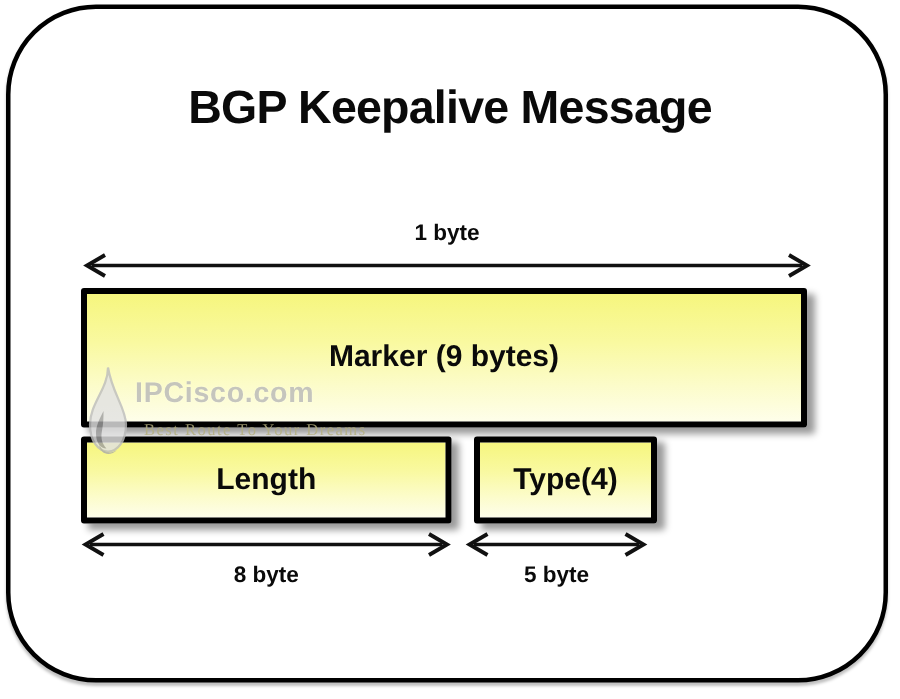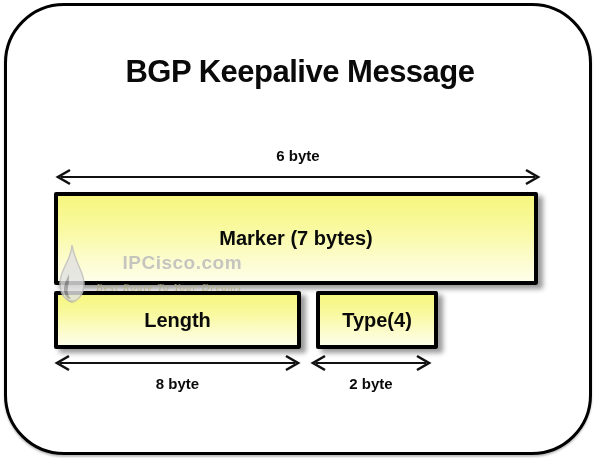--- a/index.html
+++ b/index.html
@@ -72,51 +72,49 @@
   .wm-drop{width:32px;height:60px;flex:0 0 auto;}
   .wm-textcol{margin-left:2px;}
   .wm-name{
     display:block;
     font-size:19px;
     font-weight:bold;
     color:#b9b9b9;
     letter-spacing:0.5px;
     margin-top:8px;
     text-shadow:0 0 1px rgba(255,255,255,0.6);
-    text-align:right;
   }
   .wm-tagline{
     display:block;
     font-family:"Liberation Serif","DejaVu Serif",serif;
-    font-style:italic;
     font-size:11px;
     color:#b3ae7e;
     margin-top:7px;
     margin-left:6px;
     letter-spacing:1px;
   }
 </style>
 </head>
 <body>
 
 <div class="stage">
 
   <div class="frame"></div>
 
   <h1 class="title">BGP Keepalive Message</h1>
 
-  <div class="dim-label lbl-4byte">6 byte</div>
+  <div class="dim-label lbl-4byte">1 byte</div>
   <svg class="arrow arrow-4byte" viewBox="0 0 488 18">
     <line x1="7" y1="9" x2="481" y2="9" stroke="#111" stroke-width="2.2"></line>
     <path d="M16,2 L4,9 L16,16" fill="none" stroke="#111" stroke-width="2.6"></path>
     <path d="M472,2 L484,9 L472,16" fill="none" stroke="#111" stroke-width="2.6"></path>
   </svg>
 
   <div class="fieldbox box-marker">
-    <span>Marker (7 bytes)</span>
+    <span>Marker (9 bytes)</span>
   </div>
   <div class="fieldbox box-length">
     <span>Length</span>
   </div>
   <div class="fieldbox box-type">
     <span>Type(4)</span>
   </div>
 
   <div class="watermark">
     <svg class="wm-drop" viewBox="0 0 32 60">
@@ -130,20 +128,20 @@
     </div>
   </div>
 
   <div class="dim-label lbl-2byte">8 byte</div>
   <svg class="arrow arrow-2byte" viewBox="0 0 247 18">
     <line x1="6" y1="9" x2="241" y2="9" stroke="#111" stroke-width="2.2"></line>
     <path d="M15,2 L3,9 L15,16" fill="none" stroke="#111" stroke-width="2.6"></path>
     <path d="M232,2 L244,9 L232,16" fill="none" stroke="#111" stroke-width="2.6"></path>
   </svg>
 
-  <div class="dim-label lbl-1byte">2 byte</div>
+  <div class="dim-label lbl-1byte">5 byte</div>
   <svg class="arrow arrow-1byte" viewBox="0 0 122 18">
     <line x1="6" y1="9" x2="116" y2="9" stroke="#111" stroke-width="2.2"></line>
     <path d="M15,2 L3,9 L15,16" fill="none" stroke="#111" stroke-width="2.6"></path>
     <path d="M107,2 L119,9 L107,16" fill="none" stroke="#111" stroke-width="2.6"></path>
   </svg>
 
 </div>
 
 </body></html>

